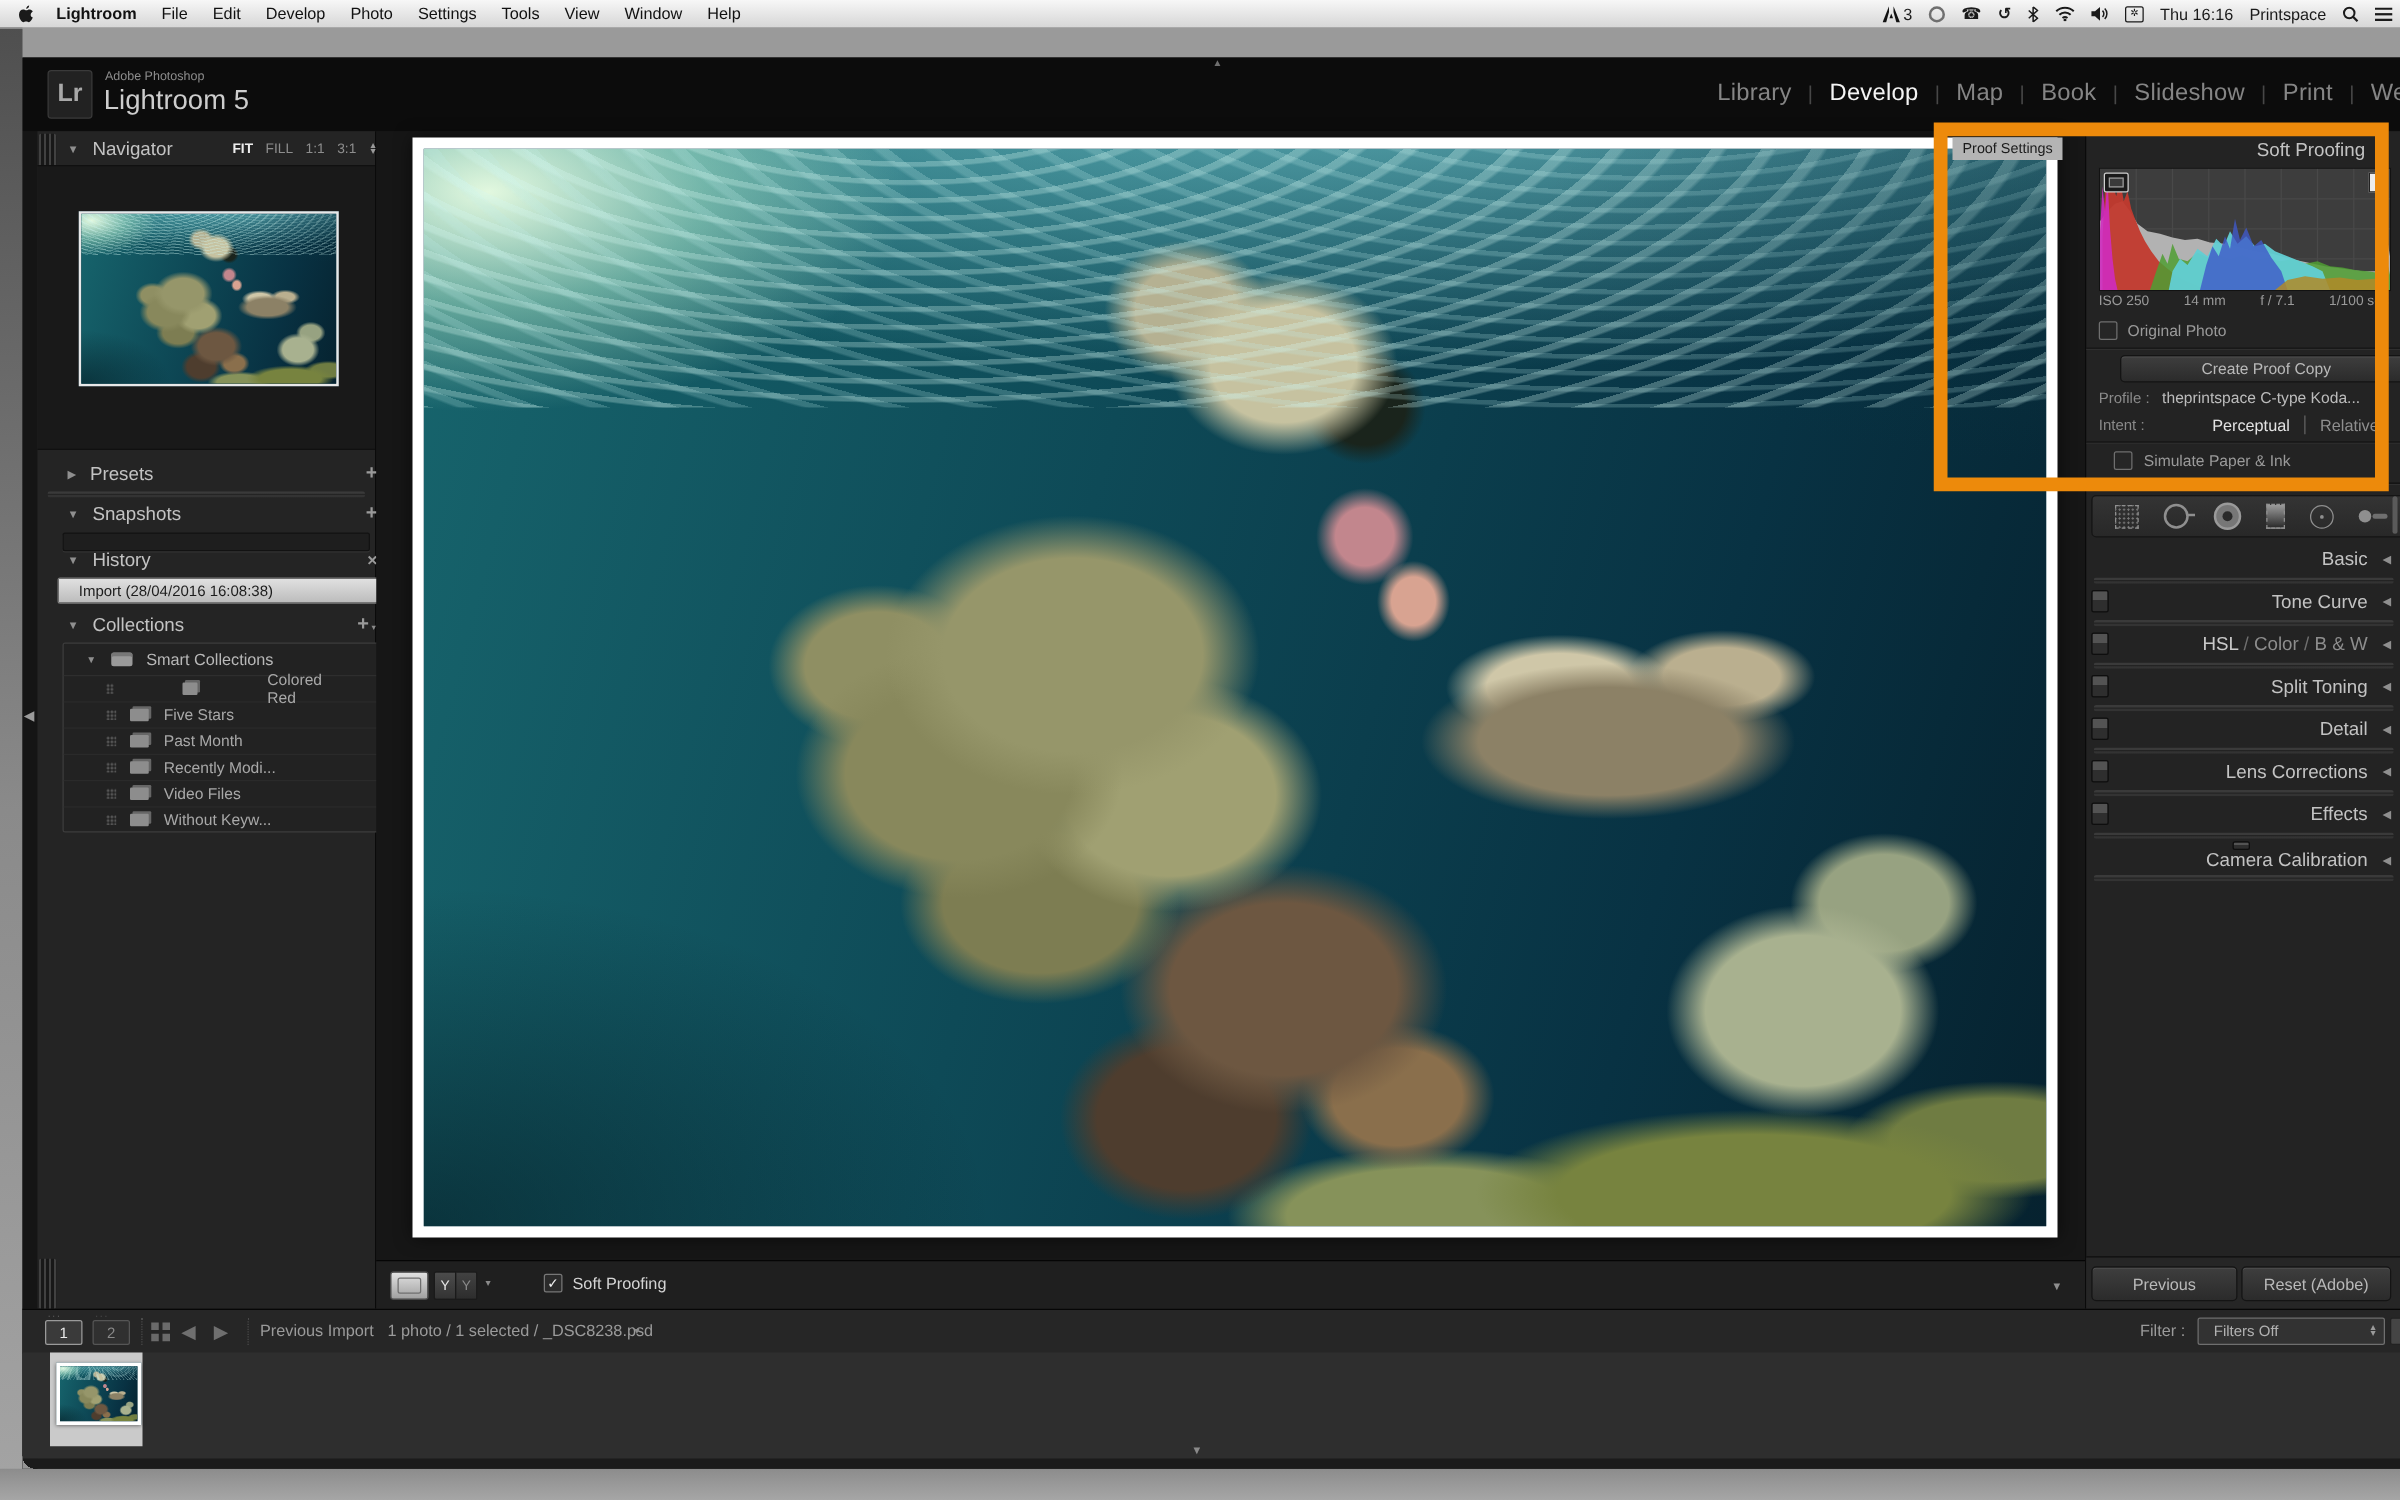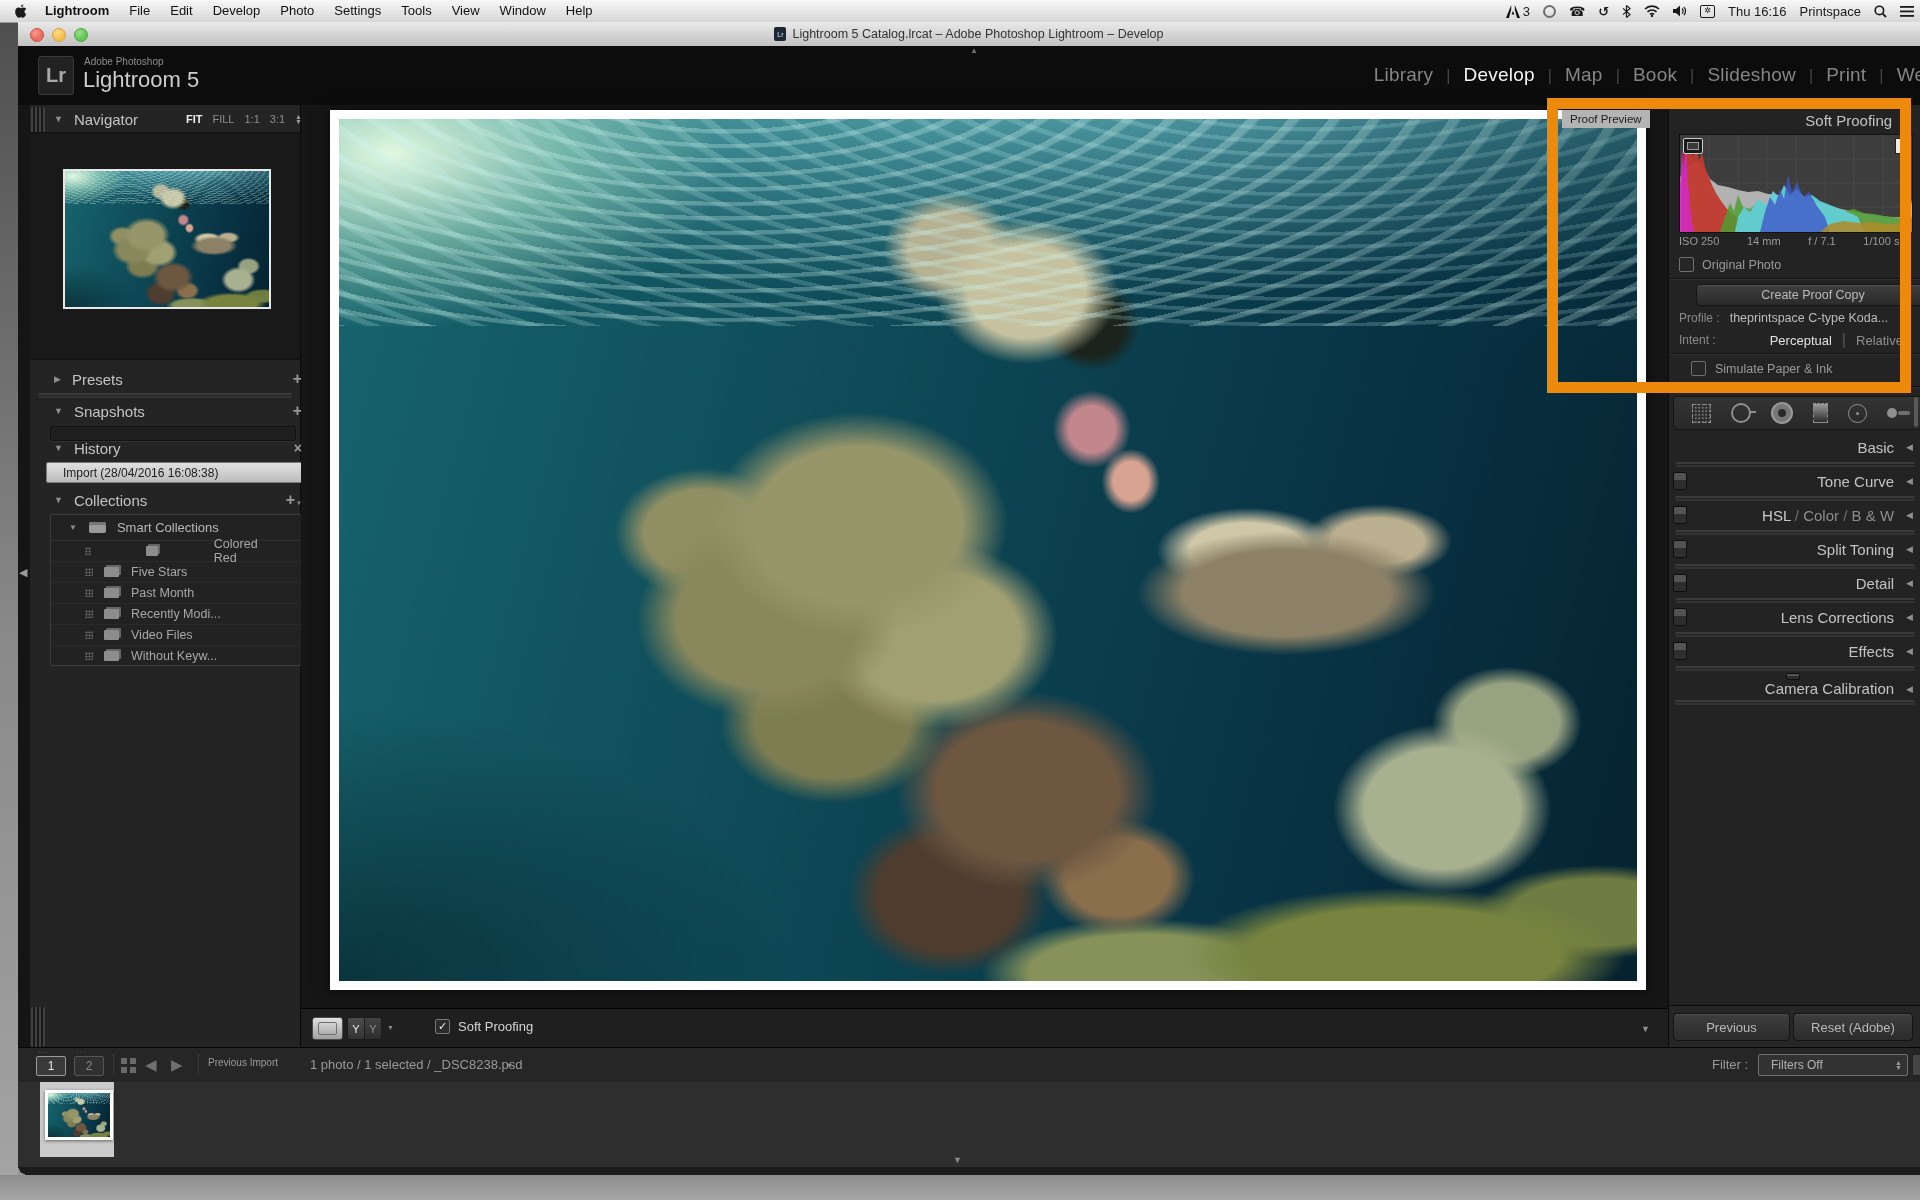--- a/index.html
+++ b/index.html
@@ -142,29 +142,20 @@
             <g fill="#1a1a1a">
               <rect x="0" y="0" width="14" height="1.8"></rect>
               <rect x="0" y="4.5" width="14" height="1.8"></rect>
               <rect x="0" y="9" width="14" height="1.8"></rect>
             </g>
           </svg>
       </span>
     </div>
   </div>
 
-  <div class="abs" id="titlebar">
-    <span class="abs" style="left:12px;top:6px;display:flex;gap:8px;">
-      <span class="tl" style="background:radial-gradient(circle at 35% 30%,#f89a8d,#ec6a5e 60%);border:1px solid #cf4b40;"></span>
-      <span class="tl" style="background:radial-gradient(circle at 35% 30%,#fbd98a,#f5bf4f 60%);border:1px solid #d6a13d;"></span>
-      <span class="tl" style="background:radial-gradient(circle at 35% 30%,#9adf8a,#61c555 60%);border:1px solid #4aa63e;"></span>
-    </span>
-    <span style="width:12px;height:14px;background:#1d2733;border-radius:2px;margin-right:6px;display:inline-flex;align-items:center;justify-content:center;color:#cfe0ef;font-size:7px;">Lr</span>
-    <span>Lightroom 5 Catalog.lrcat – Adobe Photoshop Lightroom – Develop</span>
-  </div>
 
   <div class="abs" id="window"></div>
 
   <div class="abs" id="appheader">
     <div class="abs" style="left:20px;top:10px;width:34px;height:37px;background:#222;border:1px solid #3a3a3a;border-radius:3px;display:flex;align-items:center;justify-content:center;color:#a9a9a9;font-size:20px;font-weight:bold;">
       <span>Lr</span>
       </div>
     <div class="abs" style="left:66px;top:10px;font-size:10px;color:#8d8d8d;">Adobe Photoshop</div>
     <div class="abs" style="left:65px;top:21px;font-size:22px;font-weight:300;color:#cdcdcd;">Lightroom 5</div>
     <span class="abs" style="left:952px;top:0px;color:#6f6f6f;font-size:8px;">▲</span>
@@ -291,21 +282,21 @@
 
   </div>
 
   <div class="abs" style="left:301px;top:105px;width:1367px;height:903px;background:#161616;"></div>
   <div class="abs" style="left:330px;top:110px;width:1298px;height:862px;background:#fff;padding:9px;box-shadow:0 0 14px rgba(0,0,0,.6);">
     <div class="art-wrap" style="width:100%;height:100%;">
         <div class="coral-art"></div>
       </div>
   </div>
   <div class="abs" style="left:1562px;top:110px;height:18px;padding:0 8px;background:#b4b4b4;display:flex;align-items:center;font-size:11.5px;color:#1b1b1b;">
-    <span>Proof Preview</span>
+    <span>Proof Settings</span>
     </div>
 
   <div class="abs" style="left:1668px;top:105px;width:252px;height:942px;background:#232323;border-left:1px solid #0a0a0a;">
 
     <div class="abs pane-hdr" style="left:10px;top:4px;width:232px;height:22px;justify-content:flex-end;gap:10px;">
       <span style="font-size:15px;">Soft Proofing</span>
       <span class="tri">▼</span>
     </div>
 
     <div class="abs" style="left:10px;top:29px;width:232px;height:97px;background:#3d3d3d;border:1px solid #121212;">
@@ -499,21 +490,21 @@
       </span>
     <span class="abs" style="left:58px;top:0px;font-size:8px;color:#555;letter-spacing:1px;">···</span>
     <span class="abs" style="left:56px;top:8px;width:28px;height:18px;border:1px solid #555;border-radius:2px;background:#303030;display:flex;align-items:center;justify-content:center;font-size:12px;color:#8a8a8a;">
         <span>2</span>
       </span>
     <span class="abs" style="left:95px;top:6px;height:22px;border-left:1px dotted #4a4a4a;"></span>
     <span class="abs" style="left:103px;top:10px;width:15px;height:15px;background:conic-gradient(#6a6a6a 0 0);background:linear-gradient(#6a6a6a,#6a6a6a) 0 0/6px 6px no-repeat,linear-gradient(#6a6a6a,#6a6a6a) 9px 0/6px 6px no-repeat,linear-gradient(#6a6a6a,#6a6a6a) 0 9px/6px 6px no-repeat,linear-gradient(#6a6a6a,#6a6a6a) 9px 9px/6px 6px no-repeat;"></span>
     <span class="abs" style="left:127px;top:8px;font-size:15px;color:#6f6f6f;">◀</span>
     <span class="abs" style="left:153px;top:8px;font-size:15px;color:#6f6f6f;">▶</span>
     <span class="abs" style="left:180px;top:6px;height:22px;border-left:1px dotted #4a4a4a;"></span>
-    <span class="abs" style="left:190px;top:9px;font-size:10px;color:#9a9a9a;">Previous Import</span>
+    <span class="abs" style="left:190px;top:9px;font-size:13px;color:#9a9a9a;">Previous Import</span>
     <span class="abs" style="left:292px;top:9px;font-size:13px;color:#9a9a9a;">1 photo / 1 selected / _DSC8238.psd</span>
     <span class="abs tri" style="left:488px;top:14px;font-size:7px;color:#8a8a8a;">▼</span>
     <span class="abs" style="left:1694px;top:9px;font-size:13px;color:#9a9a9a;">Filter :</span>
     <span class="abs" style="left:1740px;top:6px;width:148px;height:20px;background:#323232;border:1px solid #6f6f6f;border-radius:2px;display:flex;align-items:center;">
       <span style="margin-left:12px;font-size:12px;color:#b2b2b2;">Filters Off</span>
       <span style="margin-left:auto;margin-right:5px;display:inline-flex;flex-direction:column;line-height:5px;font-size:7px;color:#9a9a9a;">
           <span>▲</span>
           <span>▼</span>
         </span>
     </span>

